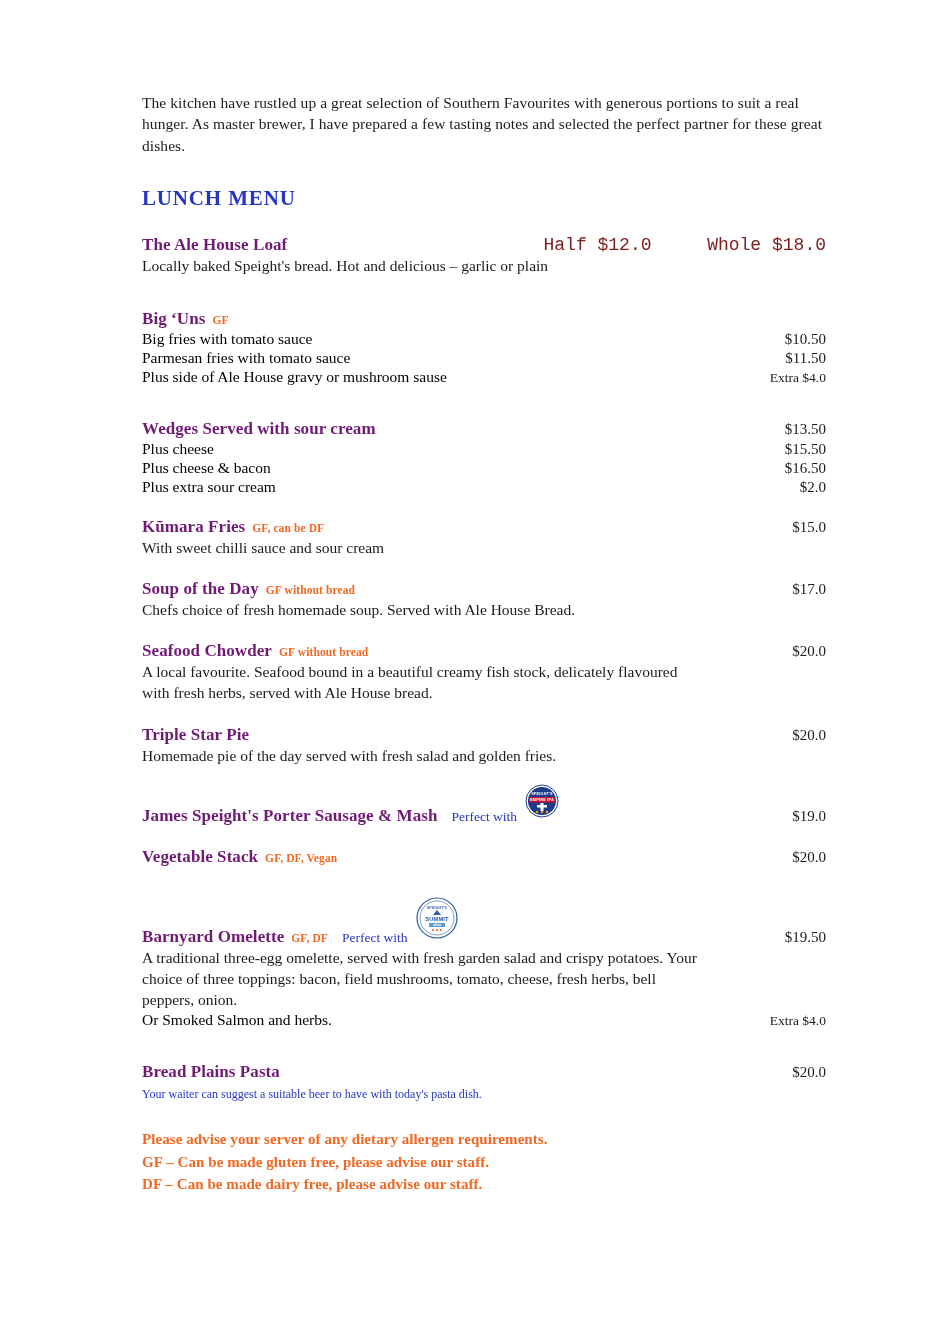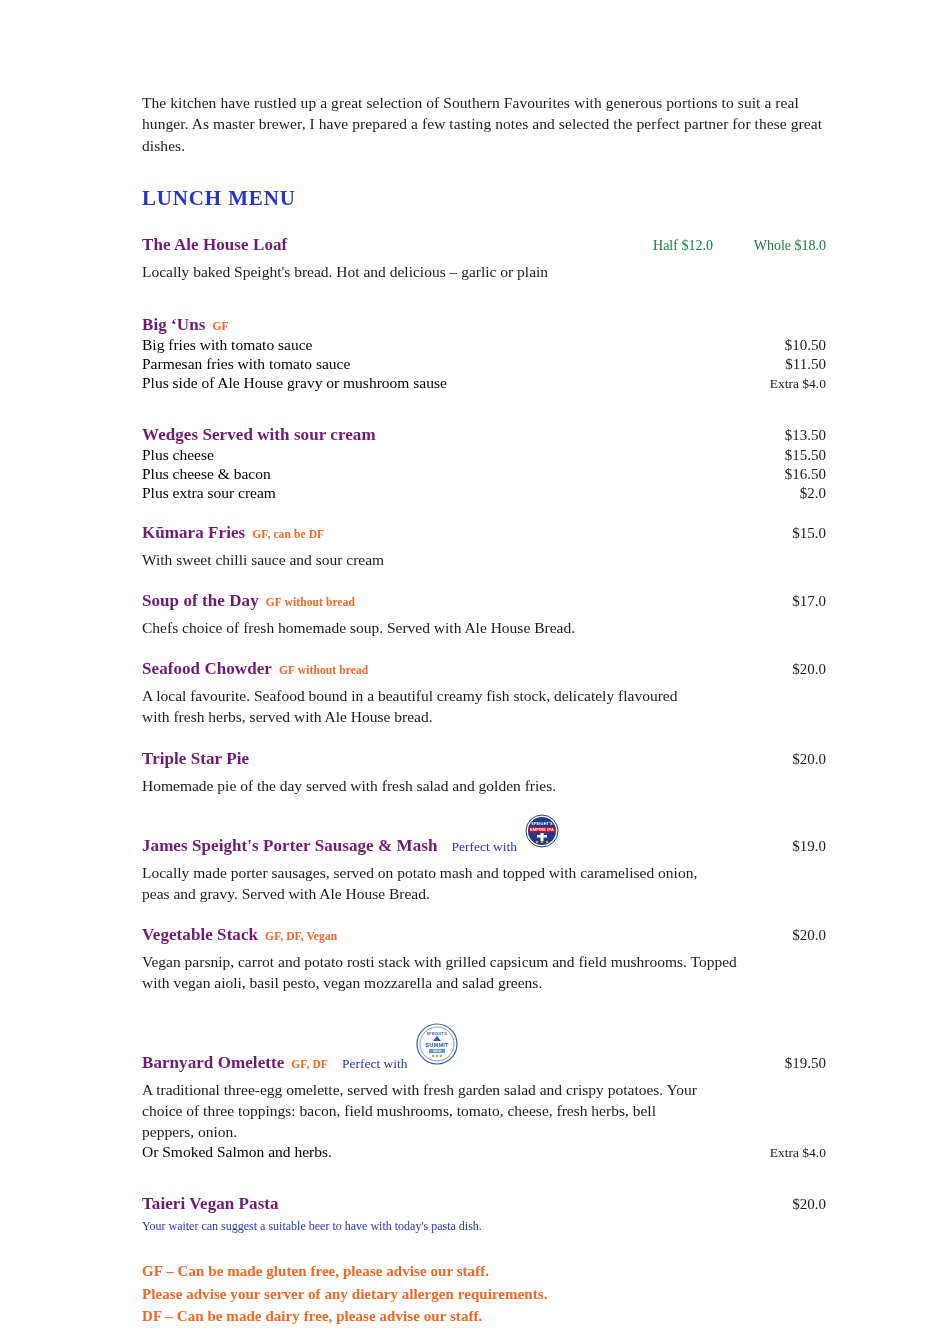--- a/index.html
+++ b/index.html
@@ -88,28 +88,28 @@
     color: #2636c4;
     margin-left: 14px;
     white-space: nowrap;
   }
   .price {
     font-size: 15px;
     color: #1b1b1b;
     white-space: nowrap;
   }
   .price.small { font-size: 13.5px; }
-  .price-pair { font-size: 14px; color:#15803d; }
+  .price-pair { font-size: 18px; color:#7f1d1d;font-family:Liberation Mono, monospace; }
   .price-pair .gap { display:inline-block; width: 34px; }
 
   .desc {
     font-size: 15.5px;
     line-height: 1.36;
     color: #1b1b1b;
-    margin-top: 6px;
+    margin-top: 0;
     max-width: 560px;
   }
   .desc.wide { max-width: 620px; }
   .desc-blue {
     font-size: 12px;
     color: #2636c4;
     line-height: 1.36;
     margin-top: 4px;
   }
 
@@ -269,32 +269,30 @@
               <rect x="31" y="38" width="6" height="16" fill="#ffffff"></rect>
               <rect x="24" y="42" width="20" height="5" fill="#ffffff"></rect>
               <circle cx="24" cy="56" r="2.4" fill="#f2a516"></circle>
               <circle cx="34" cy="56" r="2.4" fill="#f2a516"></circle>
               <circle cx="44" cy="56" r="2.4" fill="#f2a516"></circle>
             </svg>
           </span>
         </div>
         <span class="row-right price">$19.0</span>
       </div>
-      <div class="desc">Locally made porter sausages, served on potato mash and topped with caramelised onion, peas and gravy. Served with Ale House Bread.</div>
     </div>
 
     <div class="item">
       <div class="row">
         <div class="row-left">
           <span class="dish-name">Vegetable Stack</span>
           <span class="tag">GF, DF, Vegan</span>
         </div>
         <span class="row-right price">$20.0</span>
       </div>
-      <div class="desc wide">Vegan parsnip, carrot and potato rosti stack with grilled capsicum and field mushrooms. Topped with vegan aioli, basil pesto, vegan mozzarella and salad greens.</div>
     </div>
 
     <div class="spacer-lg"></div>
 
     <div class="item">
       <div class="row">
         <div class="row-left">
           <span class="dish-name">Barnyard Omelette</span>
           <span class="tag">GF, DF</span>
           <span class="perfect">Perfect with</span>
@@ -321,28 +319,28 @@
         <span class="sub-name">Or Smoked Salmon and herbs.</span>
         <span class="row-right price small">Extra $4.0</span>
       </div>
     </div>
 
     <div class="spacer-lg"></div>
 
     <div class="item">
       <div class="row">
         <div class="row-left">
-          <span class="dish-name">Taieri Vegan Pasta</span>
+          <span class="dish-name">Bread Plains Pasta</span>
         </div>
         <span class="row-right price">$20.0</span>
       </div>
       <div class="desc-blue">Your waiter can suggest a suitable beer to have with today's pasta dish.</div>
     </div>
 
   </div>
 
   <div class="footer">
+    <div class="note">Please advise your server of any dietary allergen requirements.</div>
     <div class="note">GF – Can be made gluten free, please advise our staff.</div>
-    <div class="note">Please advise your server of any dietary allergen requirements.</div>
     <div class="note">DF – Can be made dairy free, please advise our staff.</div>
   </div>
 
 </div>
 
 </body></html>

